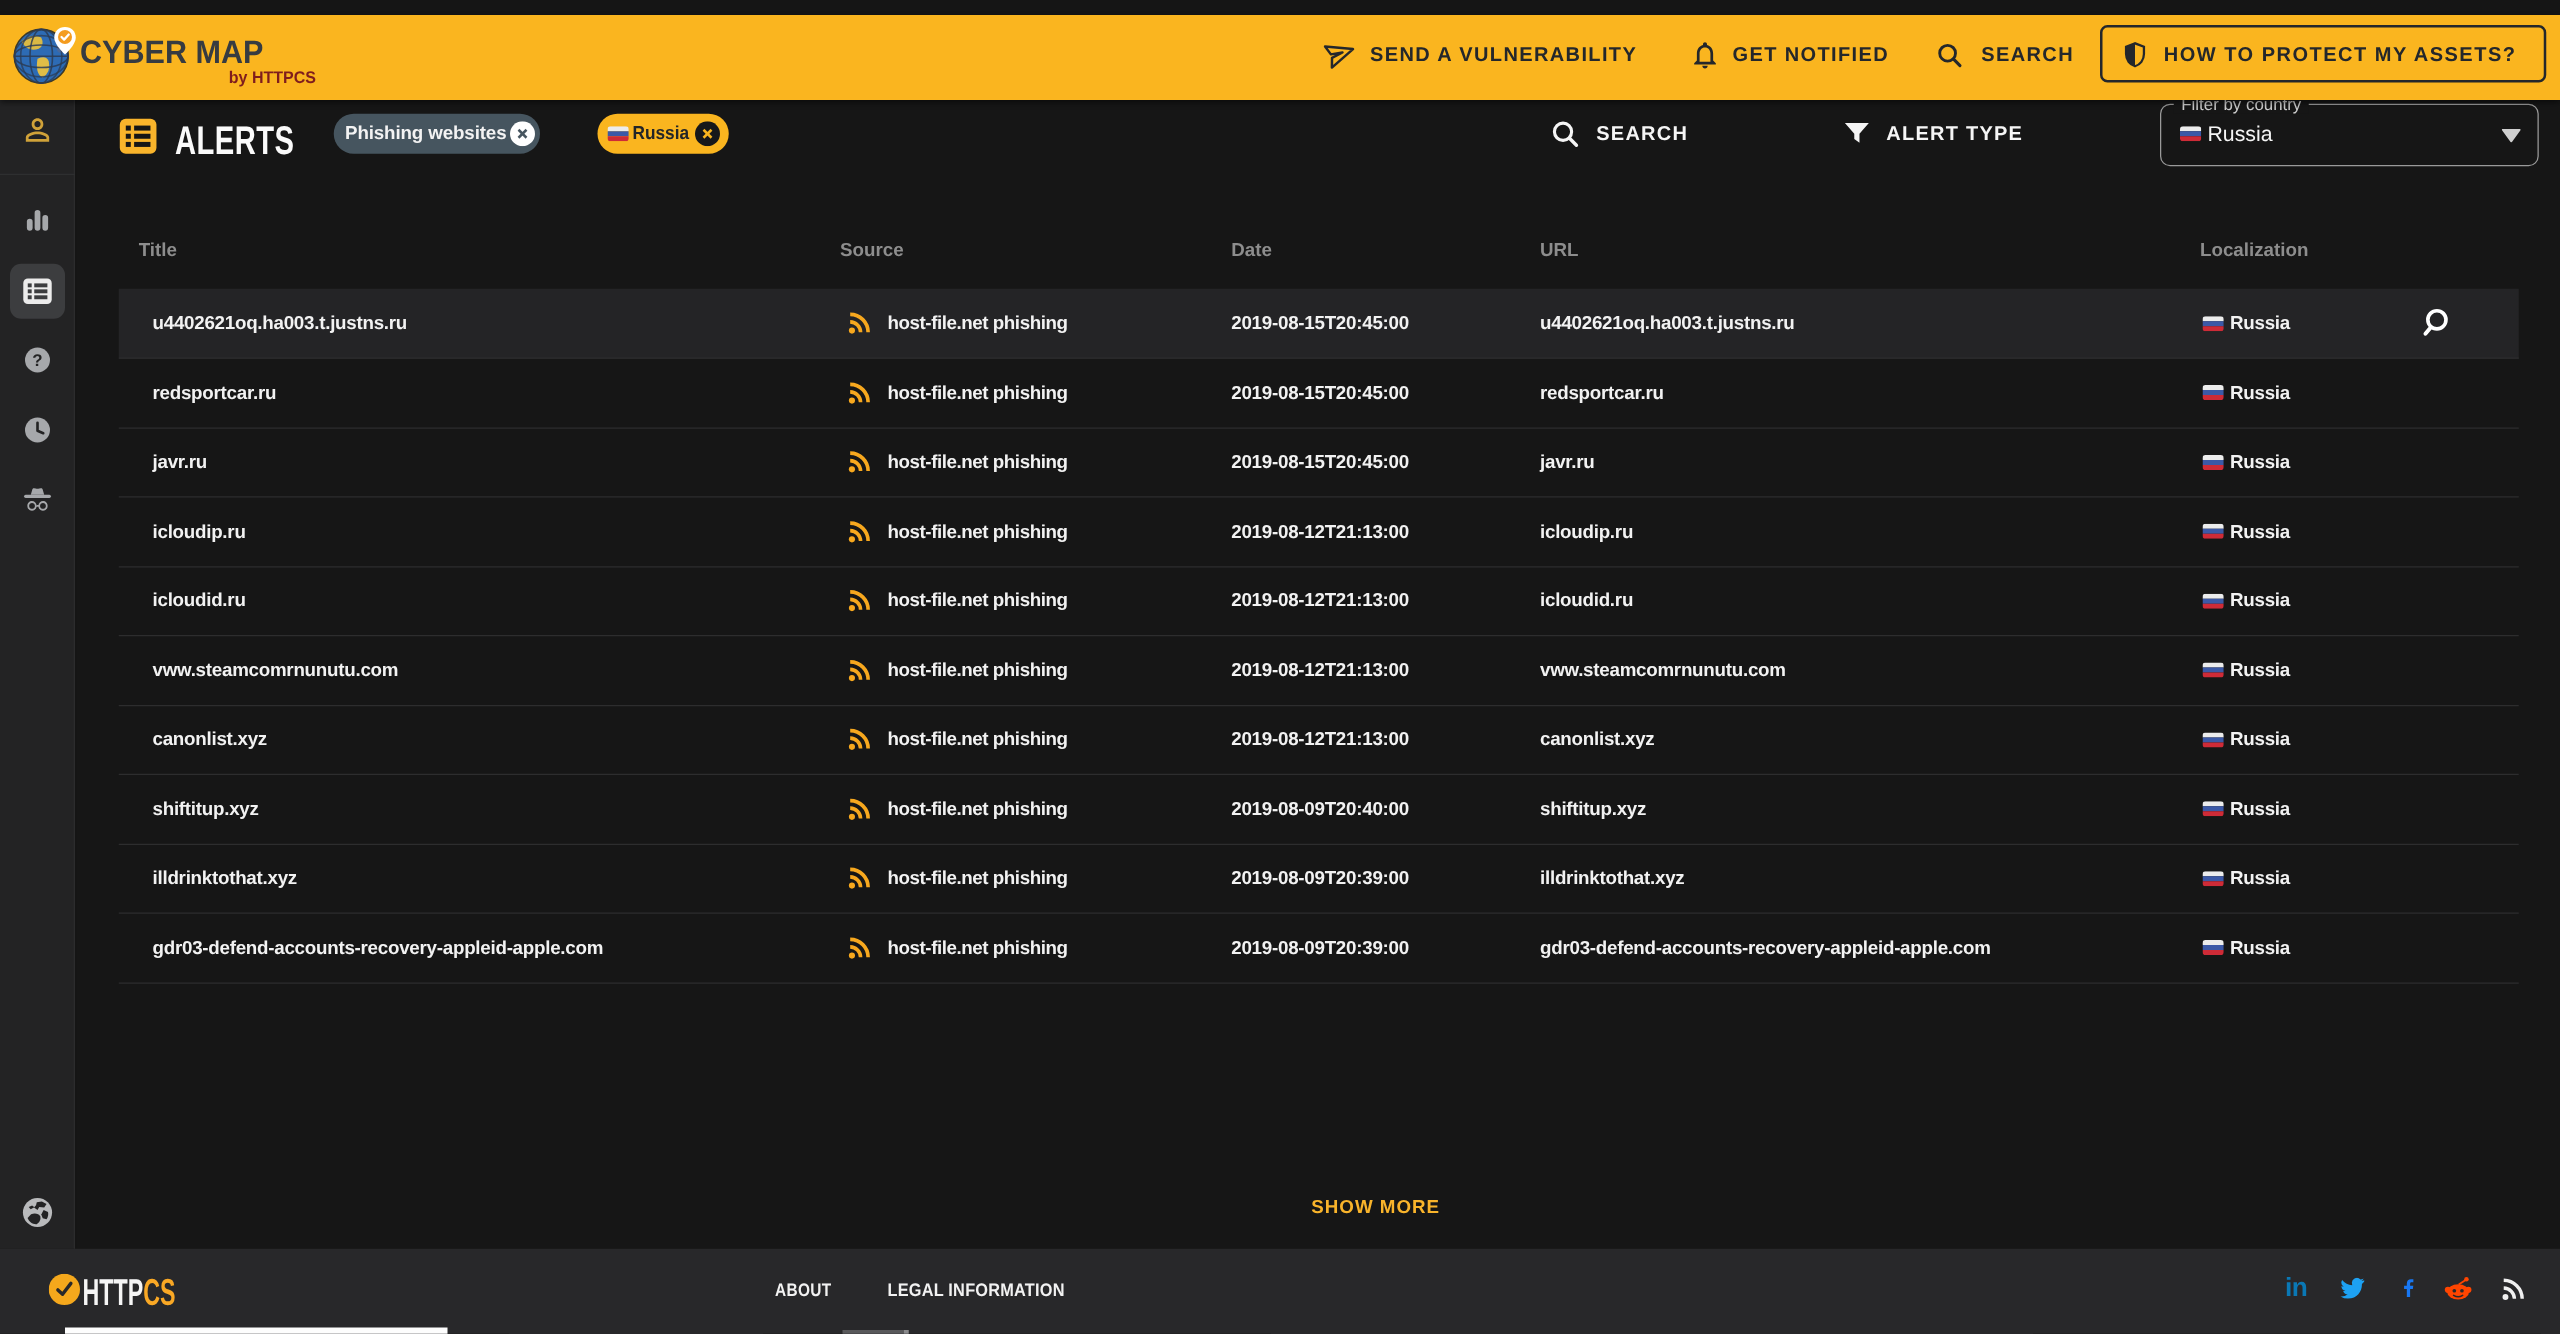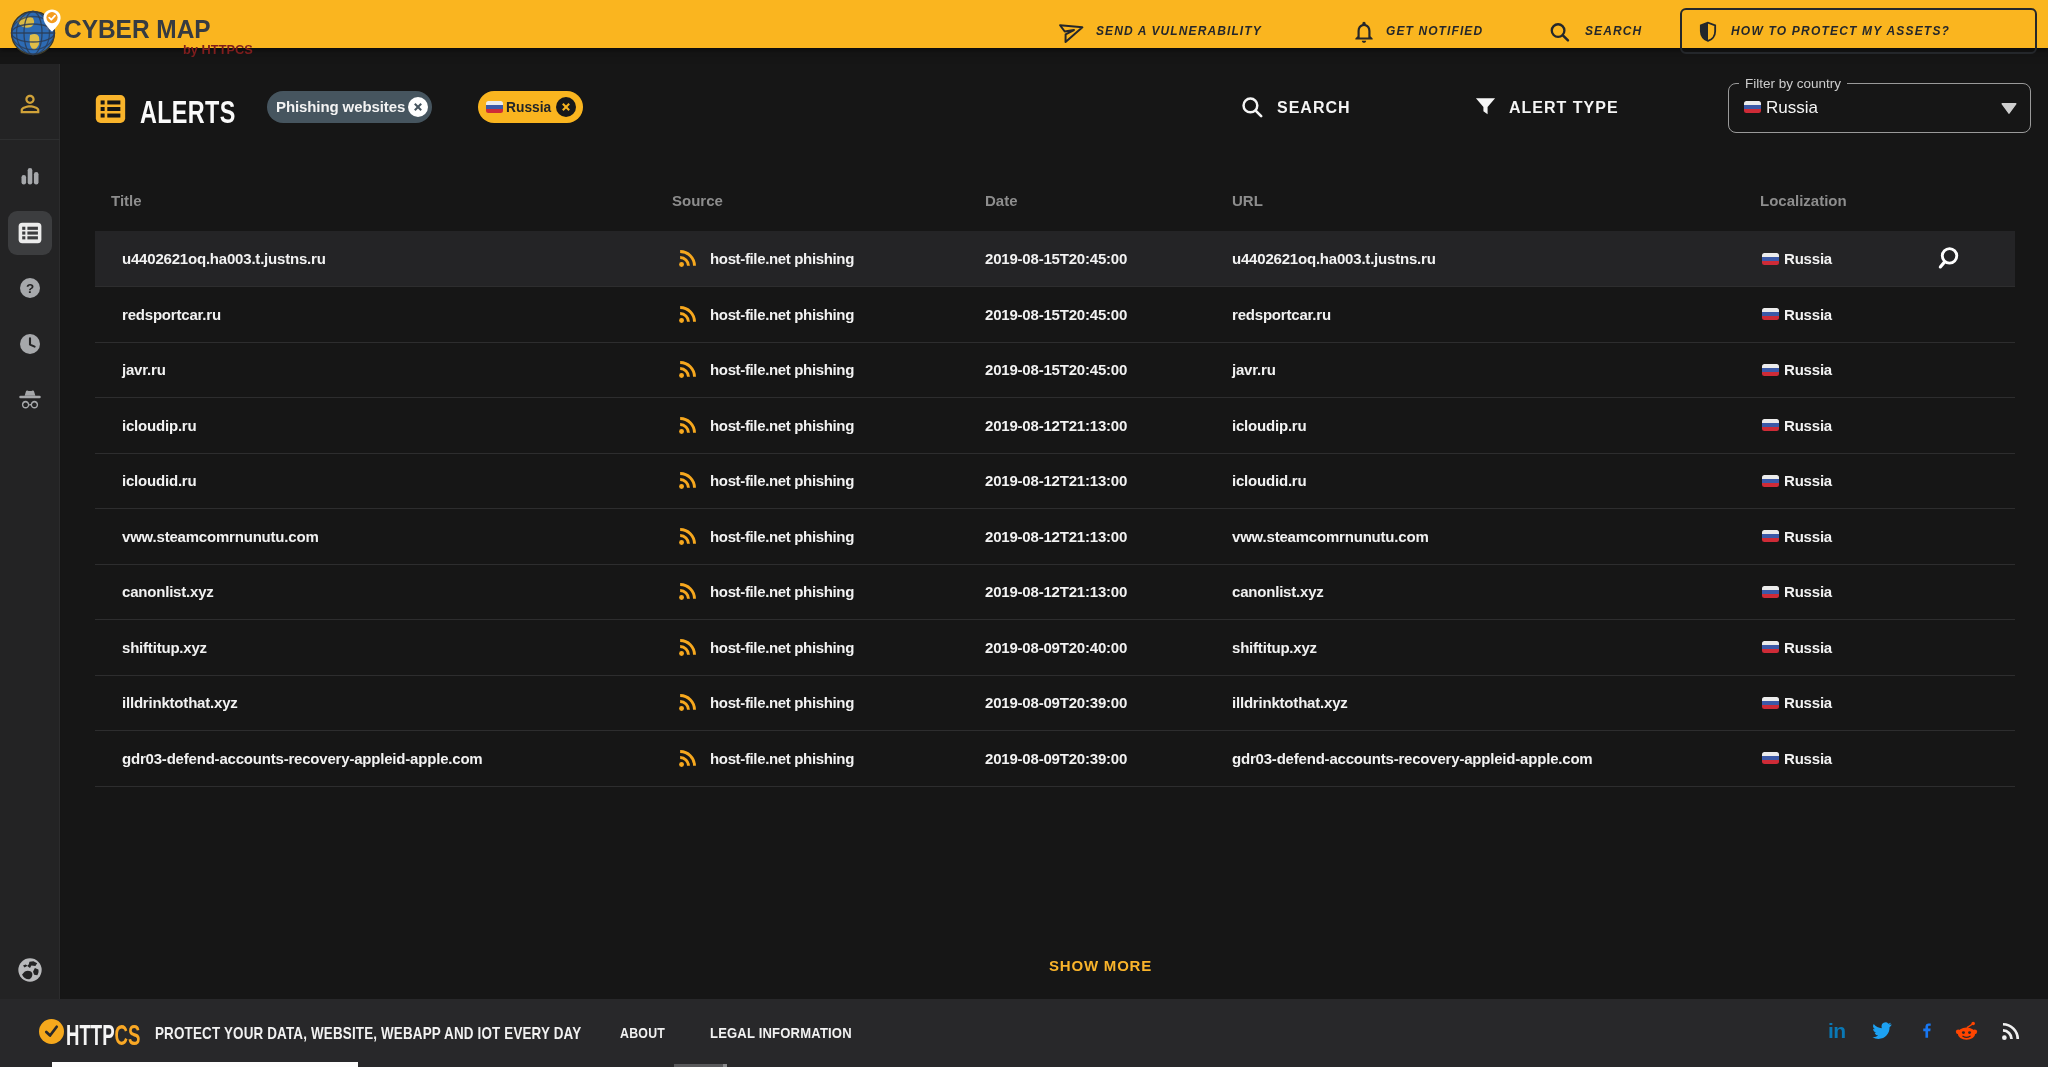--- a/index.html
+++ b/index.html
@@ -1,25 +1,25 @@
 <!DOCTYPE html>
 <html><head>
 <meta charset="utf-8">
 <title>Cyber Map</title>
 <style>
   *{margin:0;padding:0;box-sizing:border-box;}
   html,body{width:2048px;height:1067px;overflow:hidden;background:#151515;font-family:"Liberation Sans",sans-serif;}
   .t{position:absolute;white-space:nowrap;}
   .b{font-weight:700;}
   .cx{display:inline-block;transform-origin:0 50%;}
-  #topbar{position:absolute;left:0;top:0;width:2048px;height:48px;background:#FAB51F;z-index:5;box-shadow:0 2px 5px rgba(0,0,0,.55);}
+  #topbar{position:absolute;left:0;top:12px;width:2048px;height:68px;background:#FAB51F;z-index:5;box-shadow:0 2px 5px rgba(0,0,0,.55);}
   #sidebar{position:absolute;left:0;top:64px;width:60px;height:935px;background:#232324;border-right:1px solid #2c2c2d;}
   #content{position:absolute;left:61px;top:64px;width:1987px;height:935px;background:#161616;}
   #footer{position:absolute;left:0;top:999px;width:2048px;height:68px;background:#28282a;padding-left:30px;}
-  .navtxt{font-weight:700;color:#24272b;font-size:12px;letter-spacing:1.1px;font-style:italic;}
+  .navtxt{font-weight:700;color:#24272b;font-size:16px;letter-spacing:1.1px;}
   .row{position:absolute;left:95px;width:1920px;height:56px;border-bottom:1px solid #2d2d2e;}
   .cell{position:absolute;top:0;height:55px;display:flex;align-items:center;font-size:15px;font-weight:700;color:#f2f2f2;letter-spacing:-0.2px;white-space:nowrap;}
   .hdr{position:absolute;font-size:15px;font-weight:700;color:#8d8d8d;white-space:nowrap;}
   .flag{display:inline-block;width:17px;height:12px;border-radius:2.5px;overflow:hidden;position:relative;}
   .flag i{display:block;height:4px;}
   .fw{background:#ececec;}.fb{background:#3c59a7;}.fr{background:#ce2b37;}
 </style>
 </head>
 <body>
 
@@ -347,21 +347,20 @@
         </span>Russia</div>
     </div>
 </div>
 
 <div id="footer">
   <svg style="position:absolute;left:39px;top:20px" width="25" height="25" viewBox="0 0 24 24">
     <circle cx="12" cy="12" r="12" fill="#F5A81C"></circle>
     <polyline points="7,12.4 10.6,15.8 17,7.4" fill="none" stroke="#28282a" stroke-width="2.6" stroke-linecap="round" stroke-linejoin="round"></polyline>
   </svg>
   <div class="t b" style="left:66px;top:19px;font-size:30px;"><span class="cx" style="transform:scaleX(.62);"><span style="color:#f5f5f5;">HTTP</span><span style="color:#F9A825;">CS</span></span></div>
-  <div class="t b" style="left:155px;top:25px;font-size:17px;color:#f2f2f2;"><span class="cx" style="transform:scaleX(.79);letter-spacing:.2px;">PROTECT YOUR DATA, WEBSITE, WEBAPP AND IOT EVERY DAY</span></div>
   <div class="t b" style="left:620px;top:26px;font-size:14.5px;color:#f2f2f2;"><span class="cx" style="transform:scaleX(.85);letter-spacing:.3px;">ABOUT</span></div>
   <div class="t b" style="left:710px;top:26px;font-size:14.5px;color:#f2f2f2;"><span class="cx" style="transform:scaleX(.9);letter-spacing:.2px;">LEGAL INFORMATION</span></div>
 
   <div class="t b" style="left:1828px;top:20px;font-size:21px;color:#0a78b5;letter-spacing:-0.5px;">in</div>
   <svg style="position:absolute;left:1871px;top:23px" width="21" height="18" viewBox="0 0 24 20">
     <path d="M23.3 2.3c-.8.36-1.66.6-2.56.7a4.48 4.48 0 0 0 1.96-2.47c-.86.5-1.82.88-2.84 1.08A4.47 4.47 0 0 0 12.2 5.7c0 .35.04.7.1 1.02A12.7 12.7 0 0 1 3.1 2.04a4.47 4.47 0 0 0 1.38 5.97 4.45 4.45 0 0 1-2.02-.56v.05a4.47 4.47 0 0 0 3.58 4.38c-.37.1-.77.16-1.18.16-.29 0-.57-.03-.84-.08a4.48 4.48 0 0 0 4.17 3.1A8.97 8.97 0 0 1 1.6 17a12.65 12.65 0 0 0 6.86 2.01c8.23 0 12.73-6.82 12.73-12.73l-.01-.58a9.1 9.1 0 0 0 2.12-2.32z" fill="#1da1f2"></path>
   </svg>
   <svg style="position:absolute;left:1917px;top:21px" width="19" height="21" viewBox="0 0 24 24">
     <path d="M14 21v-8.2h2.8l.42-3.2H14V7.55c0-.93.26-1.56 1.6-1.56h1.7V3.13c-.3-.04-1.3-.13-2.48-.13-2.46 0-4.14 1.5-4.14 4.25v2.35H7.9v3.2h2.78V21z" fill="#1877f2"></path>
   </svg>

